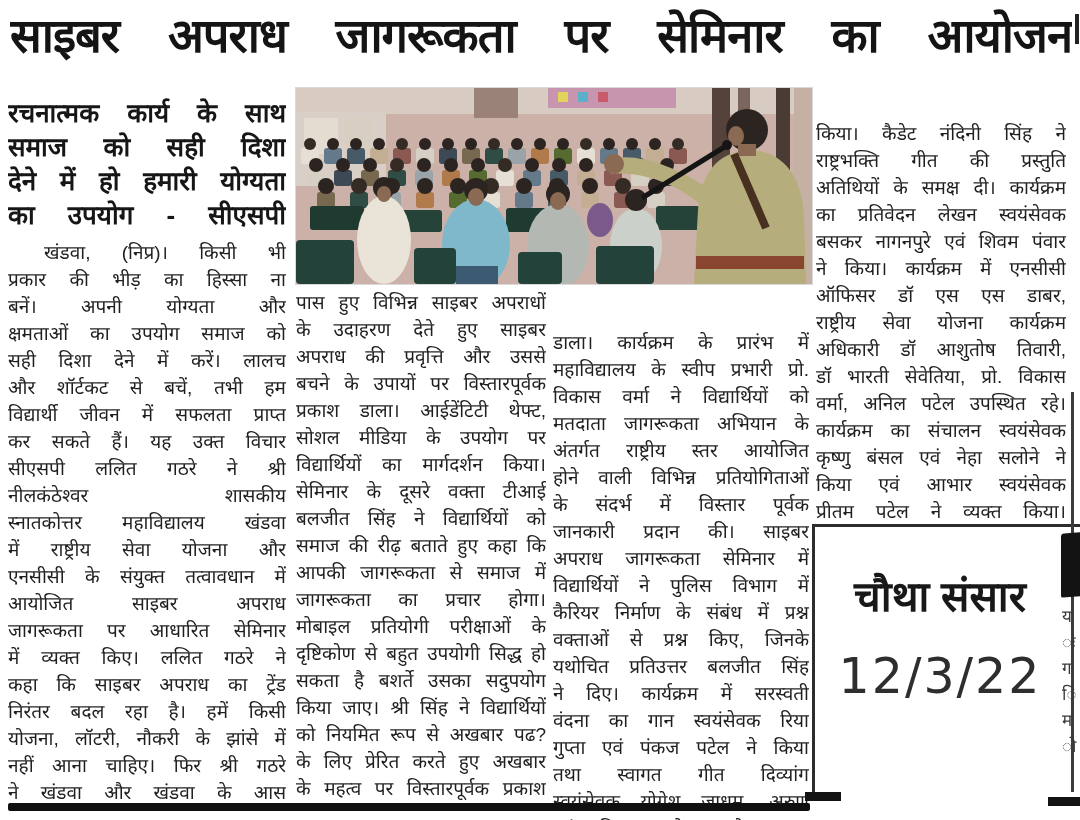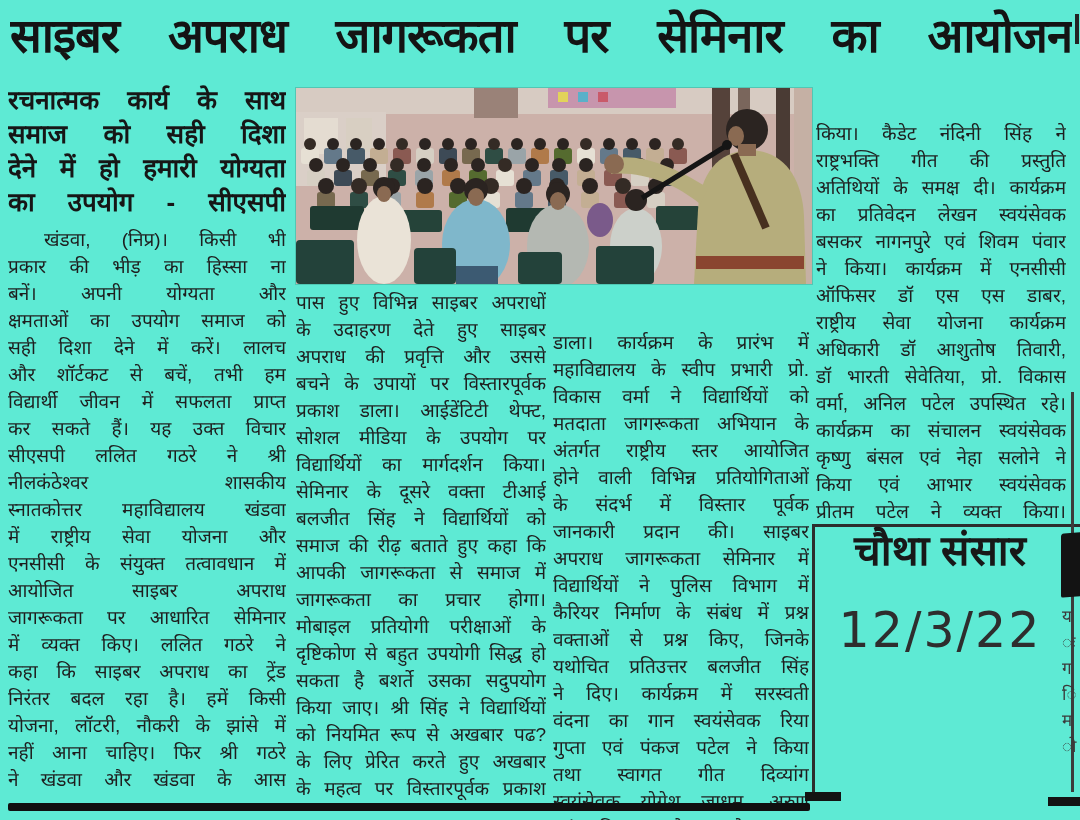--- a/index.html
+++ b/index.html
@@ -1,18 +1,18 @@
 <!DOCTYPE html>
 <html><head>
 <meta charset="utf-8">
 <style>
   html,body { margin:0; padding:0; background:#bfbfbf; }
   .page {
     position:relative; width:1080px; height:820px; overflow:hidden;
-    background:#5eead4; color:#1b1b1b;
+    background:#ffffff; color:#1b1b1b;
     font-family:"Liberation Sans","DejaVu Sans",sans-serif;
   }
   
   .headline {
     position:absolute; left:10px; top:0px; width:1062px; height:72px;
     font-size:47px; font-weight:700; letter-spacing:-1px;
     white-space:nowrap; overflow:hidden;
     text-align:justify; text-align-last:justify; line-height:72px;
     color:#141414;
   }
@@ -22,35 +22,35 @@
   .line {
     text-align:justify; text-align-last:justify;
     white-space:nowrap; overflow:hidden;
   }
   .subhead { margin-bottom:7px; }
   .subhead .line { font-size:26px; font-weight:700; line-height:34px; color:#161616; }
   .body .line { font-size:19px; line-height:27px; color:#1e1e1e; }
   .indent-first .line:first-child { text-indent:36px; }
 
   .col { position:absolute; }
-  .col-1 { left:8px;   top:83px;  width:278px; }
+  .col-1 { left:8px;   top:96px;  width:278px; }
   .col-2 { left:296px; top:289px; width:250px; }
   .col-3 { left:553px; top:289px; width:256px;margin-top:40px; }
   .col-4 { left:816px; top:88px;  width:250px;margin-top:32px; }
 
   
   .photo { position:absolute; left:296px; top:88px; width:516px; height:196px; box-shadow:0 0 0 1px rgba(0,0,0,.15); }
   .photo svg { display:block; width:100%; height:100%; }
 
   
   .stamp-border {
     position:absolute; left:812px; top:524px; width:268px; height:268px;
     border-top:3px solid #2d2d2d; border-left:3px solid #2d2d2d;
   }
-  .stamp-inner { position:absolute; left:818px; top:524px; width:244px; text-align:center; }
+  .stamp-inner { position:absolute; left:818px; top:570px; width:244px; text-align:center; }
   .stamp-name { font-size:42px; font-weight:700; color:#181818; line-height:54px; }
   .stamp-date { font-size:49px; font-weight:400; color:#2e2e2e; letter-spacing:2px; line-height:60px; font-family:"DejaVu Sans",sans-serif;margin-top:23px; }
   .box-tick-left  { position:absolute; left:805px;  top:792px; width:36px; height:9px; background:#131313; }
   .box-tick-right { position:absolute; left:1048px; top:797px; width:32px; height:9px; background:#131313; }
 
   
   .bottom-rule { position:absolute; left:8px; top:803px; width:802px; height:8px; background:#101010; border-radius:2px; }
   .vrule { position:absolute; left:1071px; top:392px; width:3px; height:400px; background:#3c3c3c; }
   .edge-blob { position:absolute; left:1061px; top:533px; width:19px; height:64px; background:#131313; transform:skewY(-4deg); border-radius:3px 0 0 2px; }
   .edge-frags { position:absolute; left:1062px; top:604px; width:18px; overflow:hidden; }

